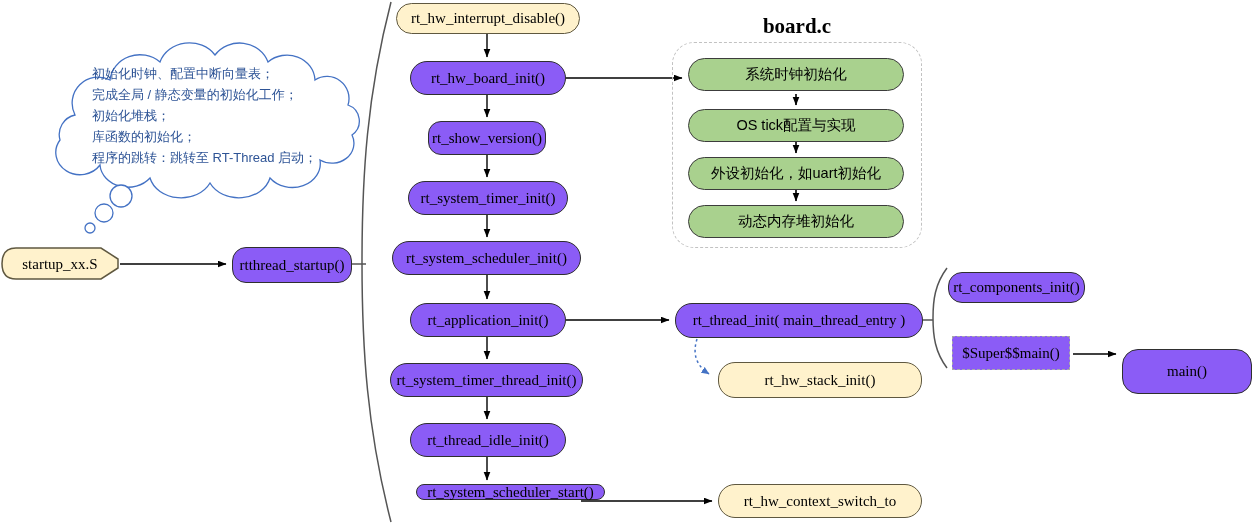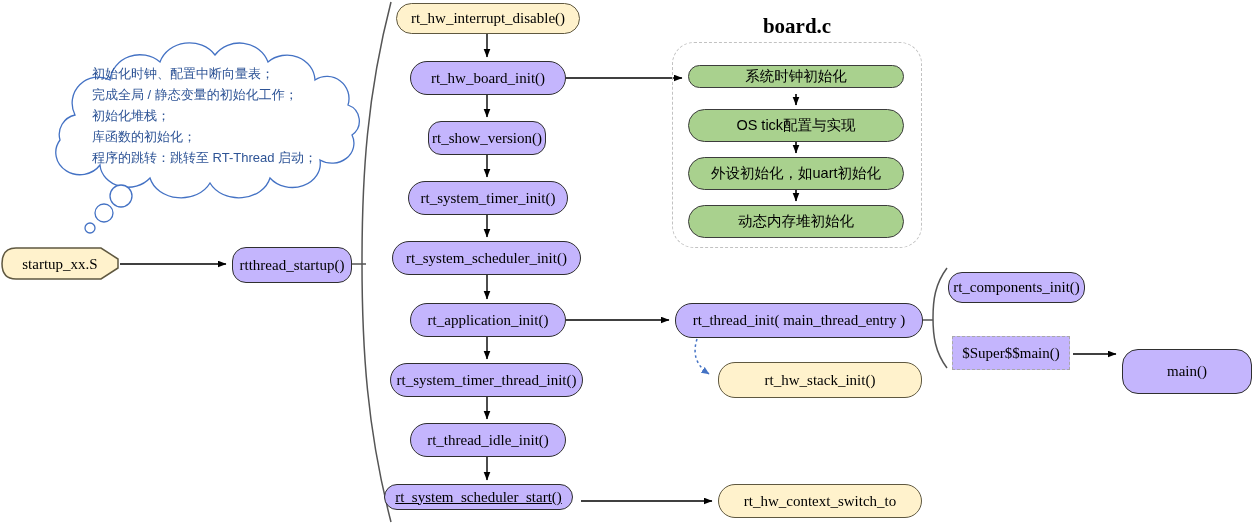--- a/index.html
+++ b/index.html
@@ -1,20 +1,20 @@
 <!DOCTYPE html>
 <html><head>
 <meta charset="utf-8">
 <style>
   html,body{margin:0;padding:0;background:#ffffff;}
   #canvas{position:relative;width:1256px;height:524px;background:#ffffff;overflow:hidden;
           font-family:"Liberation Serif","DejaVu Serif",serif;}
   #wires{position:absolute;left:0;top:0;width:1256px;height:524px;}
   .node{position:absolute;display:flex;align-items:center;justify-content:center;
-        box-sizing:border-box;background:#c4b5fd;border:1.4px solid #2f2f2f;
+        box-sizing:border-box;background:#8b5cf6;border:1.4px solid #2f2f2f;
         font-size:15px;color:#000;white-space:nowrap;z-index:2;}
   .stadium{border-radius:17px;}
   .yellow{background:#FFF2CC;border-color:#5f5840;}
   .green{background:#A9D18E;border-color:#3c3c3c;font-family:"Liberation Sans","DejaVu Sans",sans-serif;font-size:14.5px;}
   .dashedbox{border:1.2px dashed #a9a9a9;border-radius:0;}
   .groupbox{position:absolute;box-sizing:border-box;border:1.6px dashed #c2c2c2;border-radius:22px;z-index:1;}
   .grouptitle{position:absolute;font-weight:bold;font-size:21px;text-align:center;z-index:2;}
   .cloud-text{position:absolute;left:92px;top:63px;z-index:2;
               font-family:"Liberation Sans","DejaVu Sans",sans-serif;
               font-size:13px;line-height:21px;color:#2E5496;}
@@ -89,25 +89,25 @@
   <div class="node stadium" style="left:232px;top:247px;width:120px;height:36px;border-radius:14px;">rtthread_startup()</div>
 
   <div class="node stadium yellow" style="left:396px;top:3px;width:184px;height:31px;">rt_hw_interrupt_disable()</div>
   <div class="node stadium" style="left:410px;top:61px;width:156px;height:34px;">rt_hw_board_init()</div>
   <div class="node stadium" style="left:428px;top:121px;width:118px;height:34px;border-radius:13px;">rt_show_version()</div>
   <div class="node stadium" style="left:408px;top:181px;width:160px;height:34px;">rt_system_timer_init()</div>
   <div class="node stadium" style="left:392px;top:241px;width:189px;height:34px;">rt_system_scheduler_init()</div>
   <div class="node stadium" style="left:410px;top:303px;width:156px;height:34px;">rt_application_init()</div>
   <div class="node stadium" style="left:390px;top:363px;width:193px;height:34px;">rt_system_timer_thread_init()</div>
   <div class="node stadium" style="left:410px;top:423px;width:156px;height:34px;">rt_thread_idle_init()</div>
-  <div class="node stadium" style="left:384px;top:484px;width:189px;height:26px;text-decoration:underline;">rt_system_scheduler_start()</div>
+  <div class="node stadium" style="left:416px;top:484px;width:189px;height:16px;">rt_system_scheduler_start()</div>
 
   <div class="grouptitle" style="left:747px;top:14px;width:100px;">board.c</div>
   <div class="groupbox" style="left:672px;top:42px;width:250px;height:206px;"></div>
-  <div class="node stadium green" style="left:688px;top:65px;width:216px;height:23px;">系统时钟初始化</div>
+  <div class="node stadium green" style="left:688px;top:58px;width:216px;height:33px;">系统时钟初始化</div>
   <div class="node stadium green" style="left:688px;top:109px;width:216px;height:33px;">OS tick配置与实现</div>
   <div class="node stadium green" style="left:688px;top:157px;width:216px;height:33px;">外设初始化，如uart初始化</div>
   <div class="node stadium green" style="left:688px;top:205px;width:216px;height:33px;">动态内存堆初始化</div>
 
   <div class="node stadium" style="left:675px;top:303px;width:248px;height:35px;">rt_thread_init( main_thread_entry )</div>
   <div class="node stadium yellow" style="left:718px;top:362px;width:204px;height:36px;">rt_hw_stack_init()</div>
   <div class="node stadium" style="left:948px;top:272px;width:137px;height:31px;border-radius:14px;">rt_components_init()</div>
   <div class="node stadium yellow" style="left:718px;top:484px;width:204px;height:34px;">rt_hw_context_switch_to</div>
   <div class="node dashedbox" style="left:952px;top:336px;width:118px;height:34px;">$Super$$main()</div>
   <div class="node stadium" style="left:1122px;top:349px;width:130px;height:45px;border-radius:16px;">main()</div>

